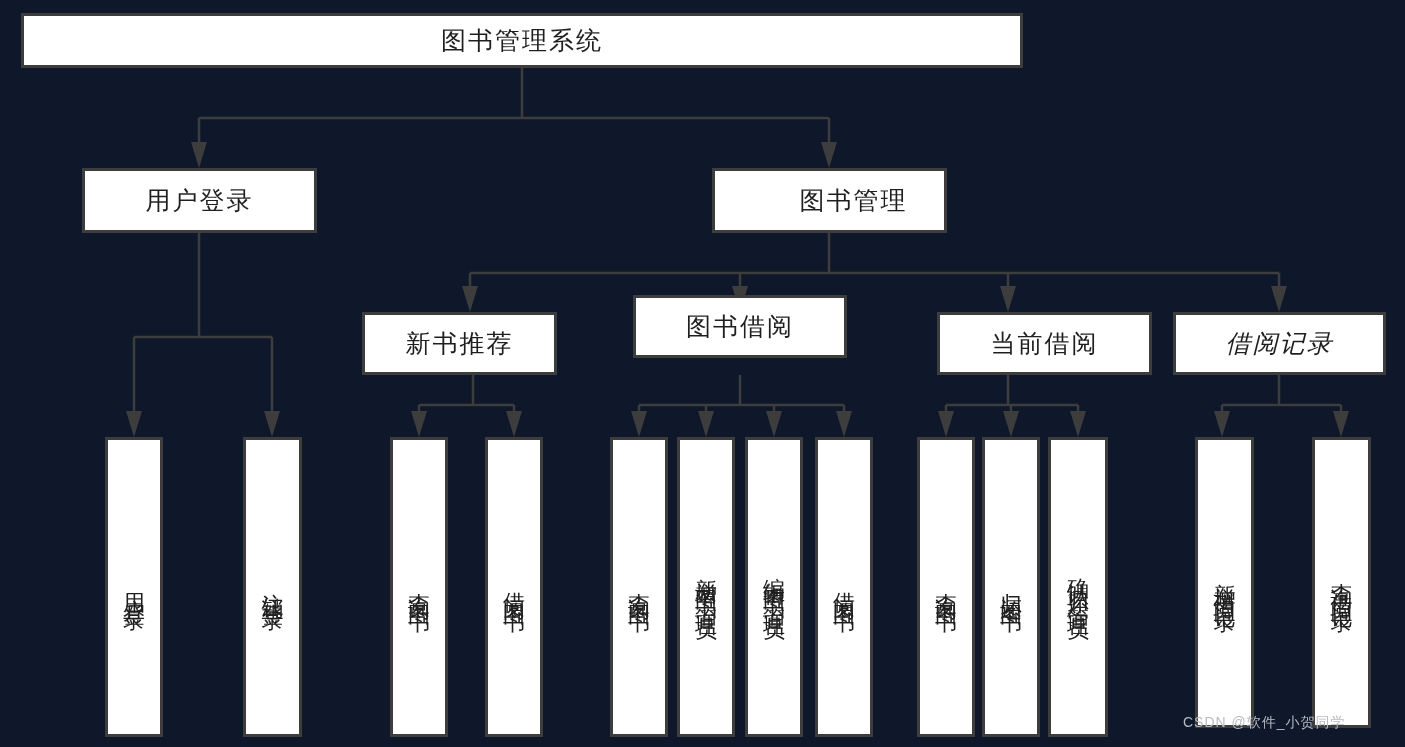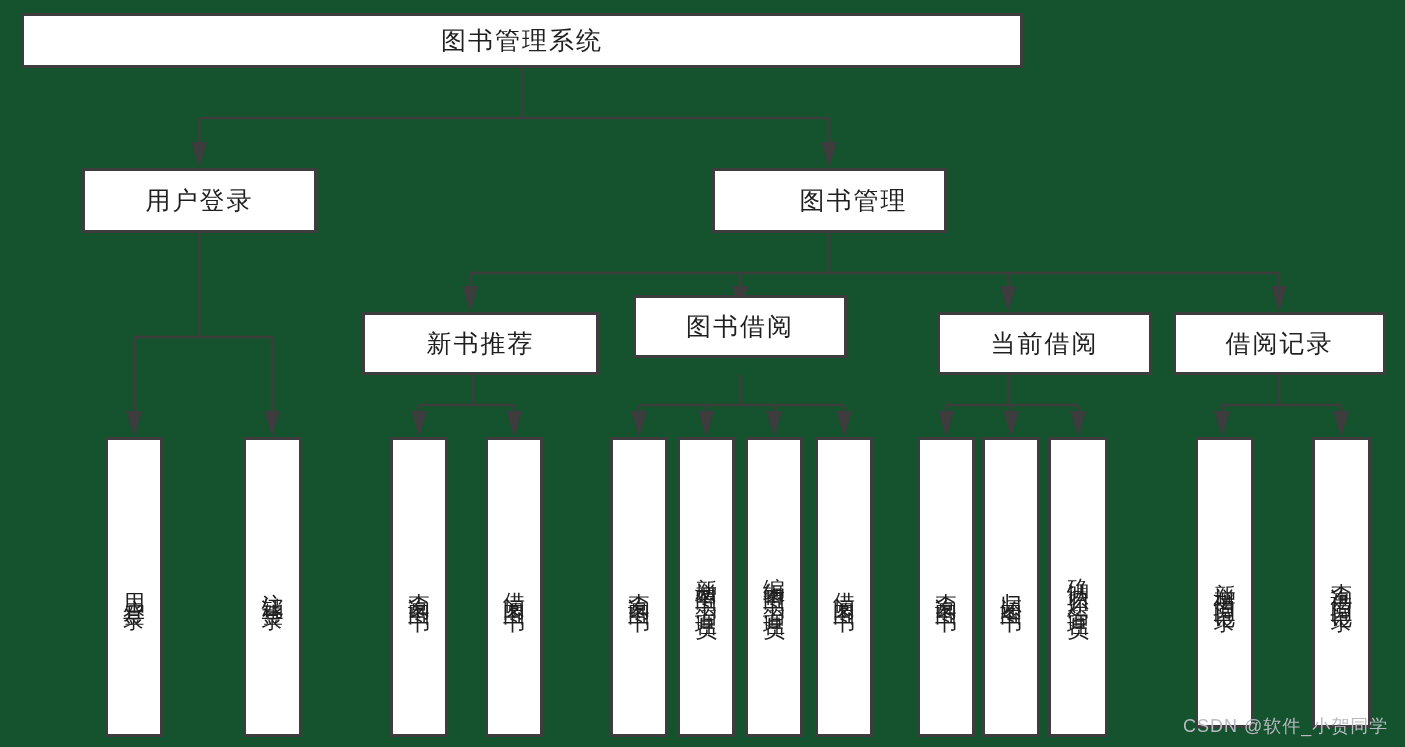--- a/index.html
+++ b/index.html
@@ -1,20 +1,20 @@
 <!DOCTYPE html>
 <html><head>
 <meta charset="utf-8">
 <style>
   html, body { margin: 0; padding: 0; background: #ffffff; }
   .canvas {
     position: relative;
     width: 1405px;
     height: 747px;
-    background: #14532d;
+    background: #0f172a;
     font-family: "Liberation Sans", "DejaVu Sans", sans-serif;
     overflow: hidden;
   }
   svg.connectors {
     position: absolute;
     left: 0; top: 0;
     width: 1405px; height: 747px;
   }
   .node {
     position: absolute;
@@ -34,43 +34,43 @@
     letter-spacing: 6px;
     line-height: 1;
     color: #1f1f1f;
   }
   
   .n-root  { left: 21px;  top: 13px;  width: 1002px; height: 55px; }
   
   .n-login { left: 82px;  top: 168px; width: 235px;  height: 65px; }
   .n-mgmt  { left: 712px; top: 168px; width: 235px;  height: 65px; padding-left: 48px; }
   
-  .n-rec   { left: 362px;  top: 312px; width: 237px; height: 63px; }
+  .n-rec   { left: 362px;  top: 312px; width: 195px; height: 63px; }
   .n-bor   { left: 633px;  top: 295px; width: 214px; height: 63px; }
   .n-cur   { left: 901px;  top: 312px; width: 215px; height: 63px; margin-left: 36px; }
-  .n-his   { left: 1173px; top: 312px; width: 213px; height: 63px; }
+  .n-his   { left: 1173px; top: 312px; width: 213px; height: 63px; font-style: italic; }
   
   .l1  { left: 105px;  top: 437px; width: 58px; height: 300px; }
   .l2  { left: 243px;  top: 437px; width: 59px; height: 300px; }
   .l3  { left: 390px;  top: 437px; width: 58px; height: 300px; }
   .l4  { left: 485px;  top: 437px; width: 58px; height: 300px; }
   .l5  { left: 610px;  top: 437px; width: 58px; height: 300px; }
   .l6  { left: 677px;  top: 437px; width: 58px; height: 300px; }
   .l7  { left: 745px;  top: 437px; width: 58px; height: 300px; }
   .l8  { left: 815px;  top: 437px; width: 58px; height: 300px; }
   .l9  { left: 917px;  top: 437px; width: 58px; height: 300px; }
   .l10 { left: 982px;  top: 437px; width: 58px; height: 300px; }
   .l11 { left: 1048px; top: 437px; width: 60px; height: 300px; }
   .l12 { left: 1195px; top: 437px; width: 59px; height: 291px; }
   .l13 { left: 1312px; top: 437px; width: 59px; height: 291px; }
   .watermark {
     position: absolute;
     left: 1183px;
     top: 714px;
-    font-size: 18px;
+    font-size: 14px;
     color: #b7bac0;
     white-space: nowrap;
     letter-spacing: 1px;
   }
 </style>
 </head>
 <body>
 
 <div class="canvas">
 

